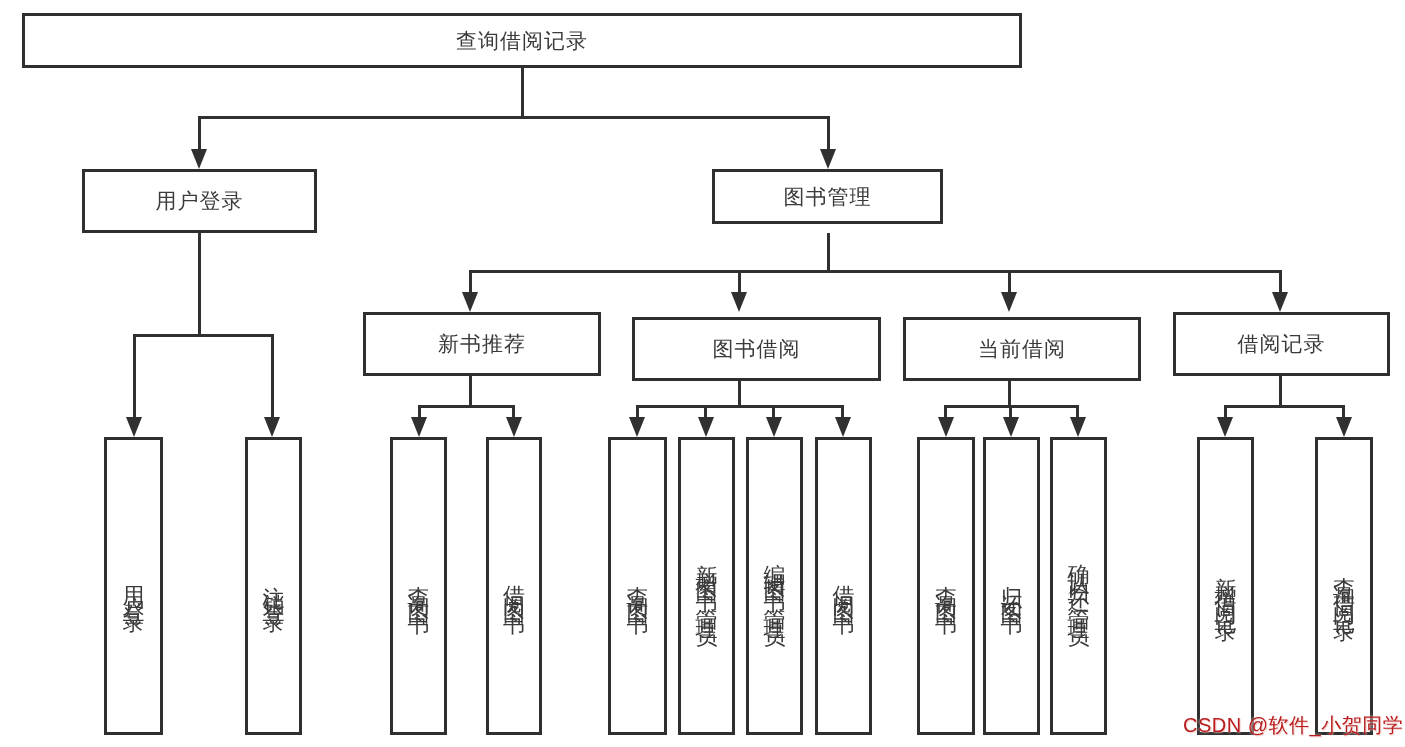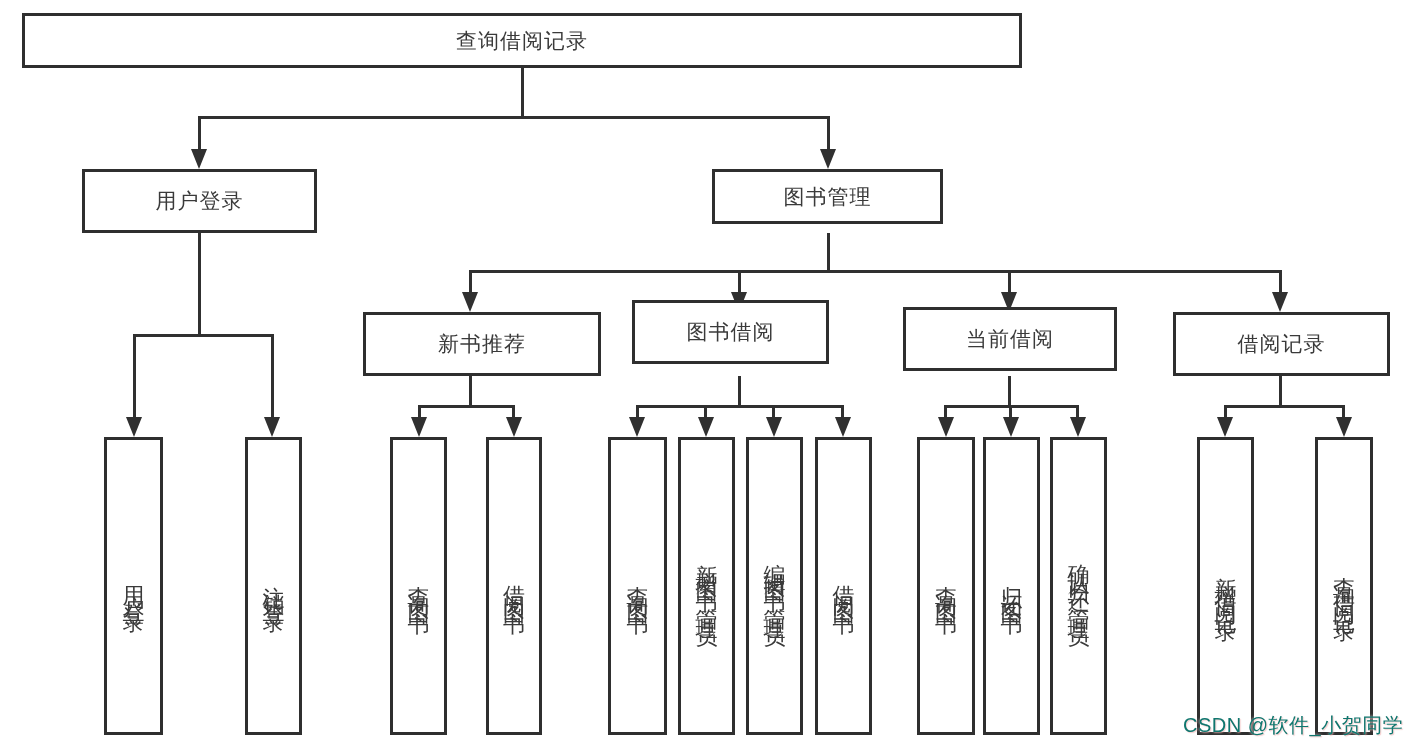--- a/index.html
+++ b/index.html
@@ -22,21 +22,21 @@
   }
   .hl{position:absolute;height:3px;background:#303030;z-index:1;}
   .vl{position:absolute;width:3px;background:#303030;z-index:1;}
   .ah{
     position:absolute;width:0;height:0;z-index:1;
     border-left:8px solid transparent;border-right:8px solid transparent;
     border-top:20px solid #303030;
   }
   .watermark{
     position:absolute;left:1183px;top:712px;z-index:5;
-    font-size:20px;color:#0f766e;letter-spacing:0.5px;white-space:nowrap;
+    font-size:20px;color:#b91c1c;letter-spacing:0.5px;white-space:nowrap;
     text-shadow:0 0 3px rgba(255,255,255,0.95), 1px 1px 1px rgba(224,108,108,0.45);
   }
 </style>
 </head>
 <body>
 
 <div class="wrap">
 
   <div class="box" style="left:22px;top:13px;width:1000px;height:55px">
     <span>查询借阅记录</span>
@@ -70,24 +70,24 @@
   <div class="vl" style="left:1008px;top:270px;height:25px"></div>
   <div class="vl" style="left:1279px;top:270px;height:25px"></div>
   <div class="ah" style="left:462px;top:292px"></div>
   <div class="ah" style="left:731px;top:292px"></div>
   <div class="ah" style="left:1001px;top:292px"></div>
   <div class="ah" style="left:1272px;top:292px"></div>
 
   <div class="box" style="left:363px;top:312px;width:238px;height:64px">
     <span>新书推荐</span>
   </div>
-  <div class="box" style="left:632px;top:300px;width:197px;height:64px">
+  <div class="box" style="left:632px;top:317px;width:249px;height:64px">
     <span>图书借阅</span>
   </div>
-  <div class="box" style="left:903px;top:307px;width:214px;height:64px">
+  <div class="box" style="left:903px;top:317px;width:238px;height:64px">
     <span>当前借阅</span>
   </div>
   <div class="box" style="left:1173px;top:312px;width:217px;height:64px">
     <span>借阅记录</span>
   </div>
 
   <div class="vl" style="left:469px;top:376px;height:31px"></div>
   <div class="hl" style="left:418px;top:405px;width:97px"></div>
   <div class="vl" style="left:418px;top:405px;height:14px"></div>
   <div class="vl" style="left:512px;top:405px;height:14px"></div>

